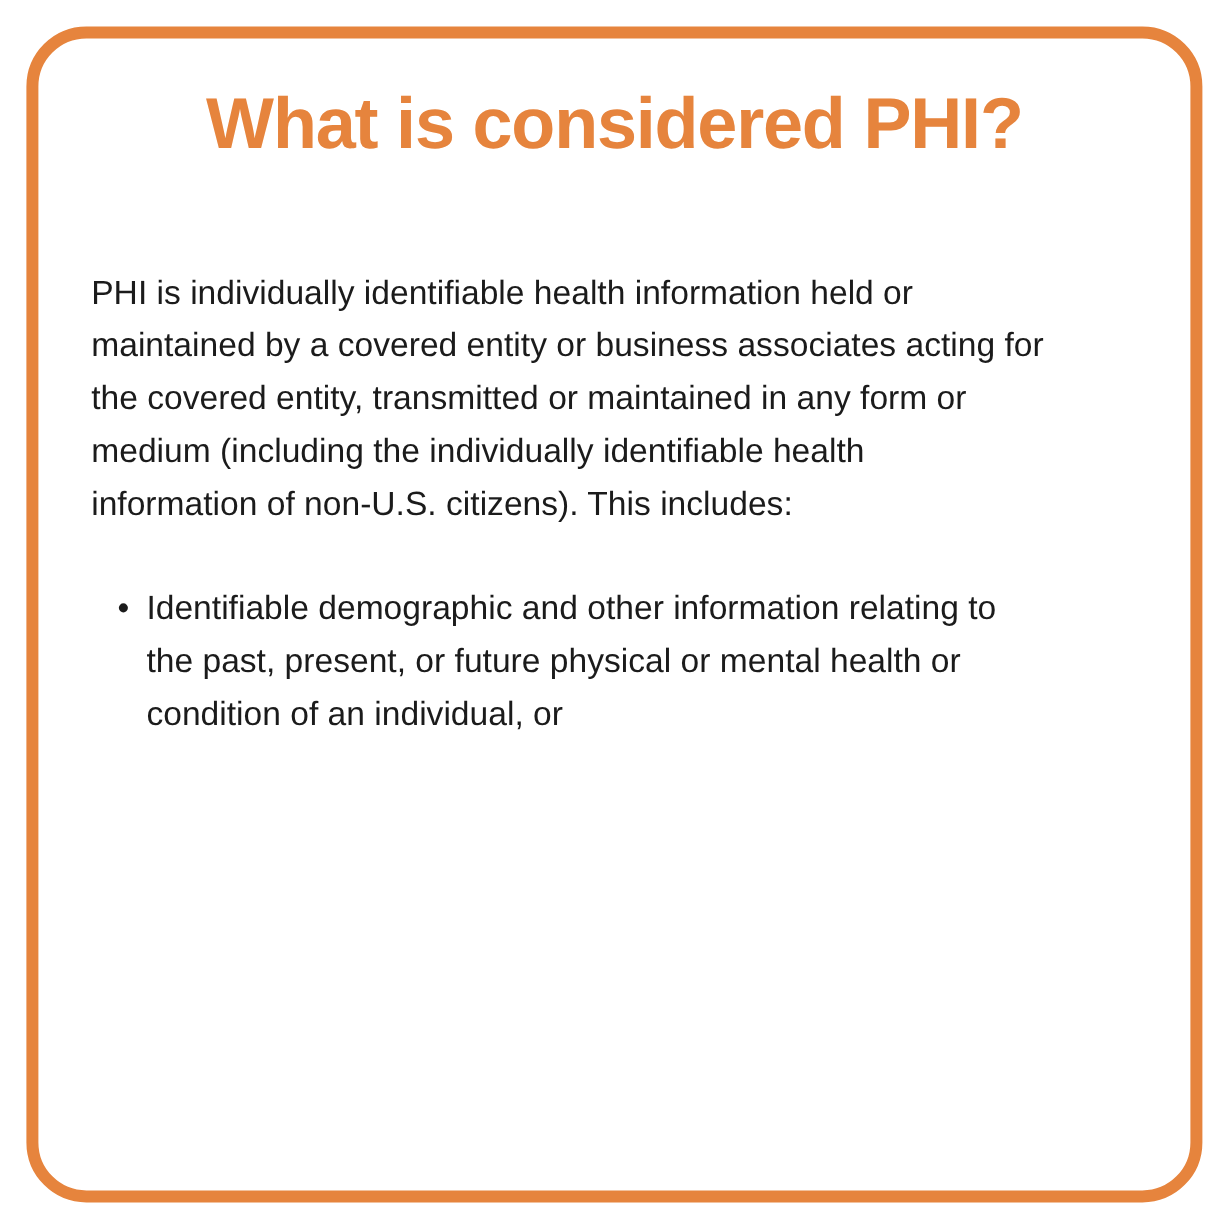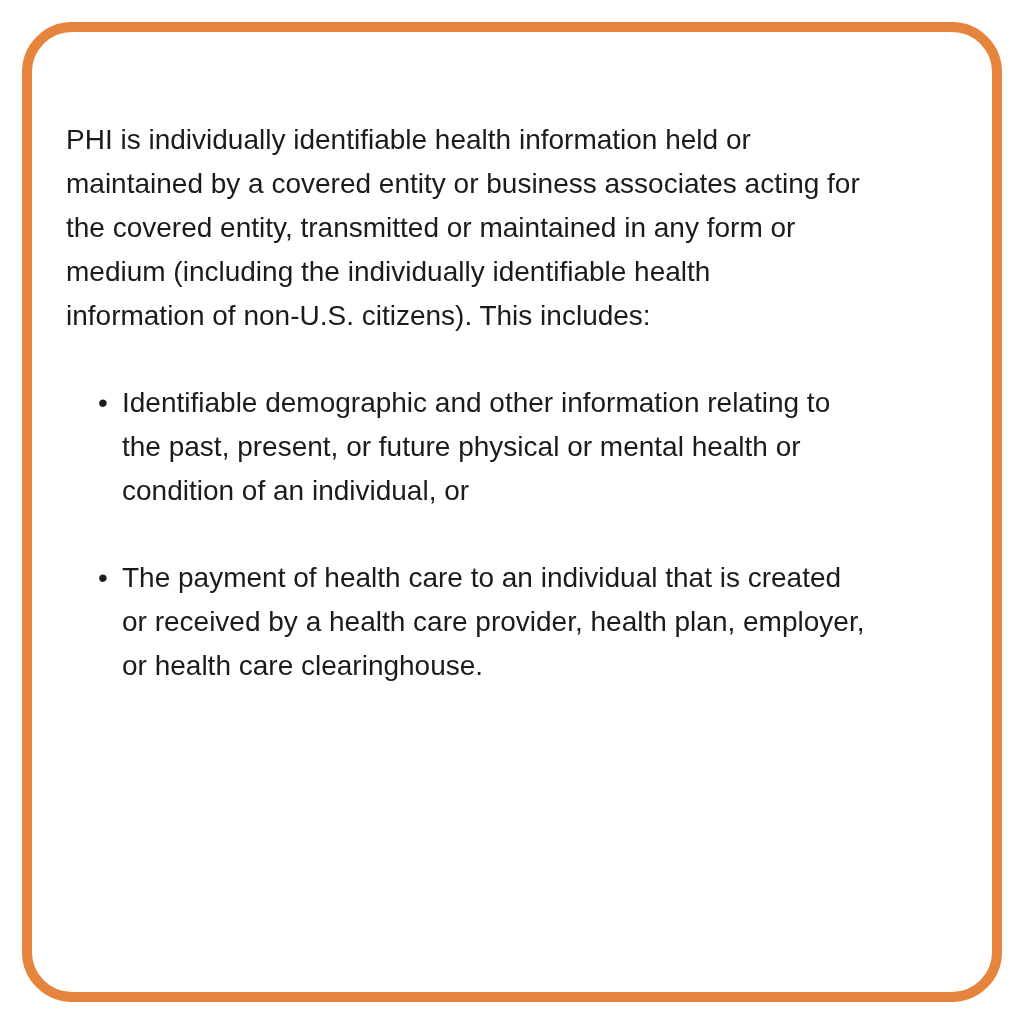--- a/index.html
+++ b/index.html
@@ -34,21 +34,21 @@
     line-height: 66px;
     font-weight: 700;
     letter-spacing: -1px;
     color: #E6843D;
   }
   .body-text {
     color: #1b1b1b;
     font-size: 28px;
     line-height: 44px;
     white-space: pre-line;
-    margin: 0;
+    margin: 10px;
   }
   .intro {
     margin-top: 86px;
   }
   .bullet-list {
     list-style: none;
     margin: 43px 0 0 0;
     padding: 0;
   }
   .bullet-list li {
@@ -73,30 +73,28 @@
   }
   .closing {
     margin-top: 42px;
   }
 </style>
 </head>
 <body>
 
 <div class="page">
   <div class="card">
+    <h1 class="title">What is considered PHI?</h1>
 
     <p class="body-text intro">PHI is individually identifiable health information held or
 maintained by a covered entity or business associates acting for
 the covered entity, transmitted or maintained in any form or
 medium (including the individually identifiable health
 information of non-U.S. citizens). This includes:</p>
 
     <ul class="bullet-list">
       <li>Identifiable demographic and other information relating to
 the past, present, or future physical or mental health or
 condition of an individual, or</li>
-      <li>The payment of health care to an individual that is created
-or received by a health care provider, health plan, employer,
-or health care clearinghouse.</li>
     </ul>
 
   </div>
 </div>
 
 </body></html>

